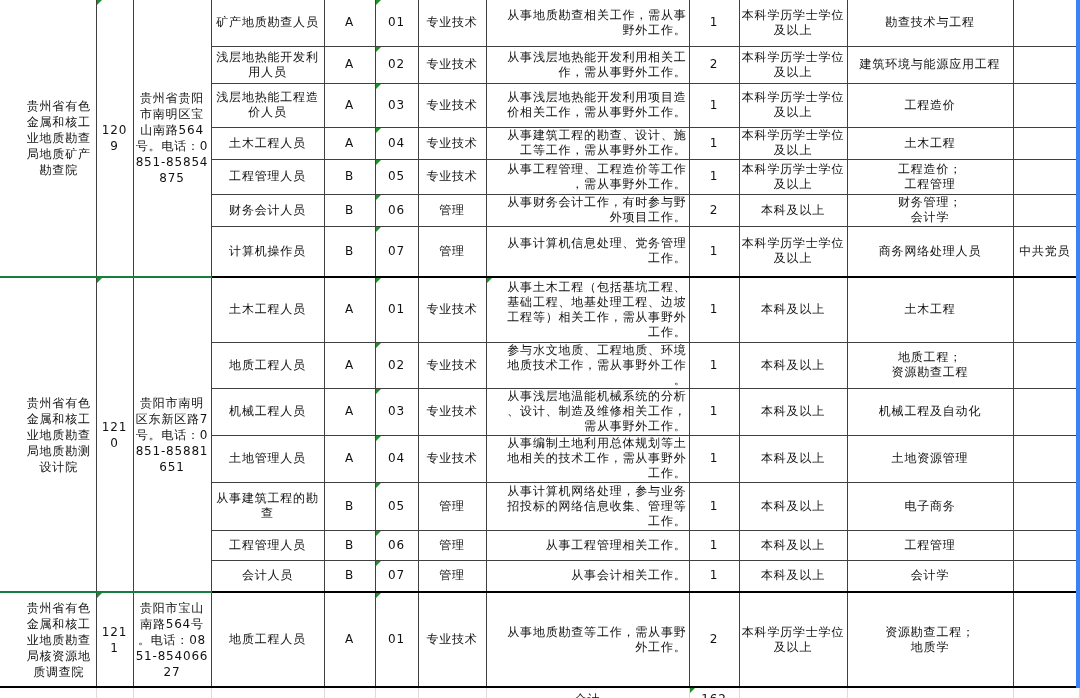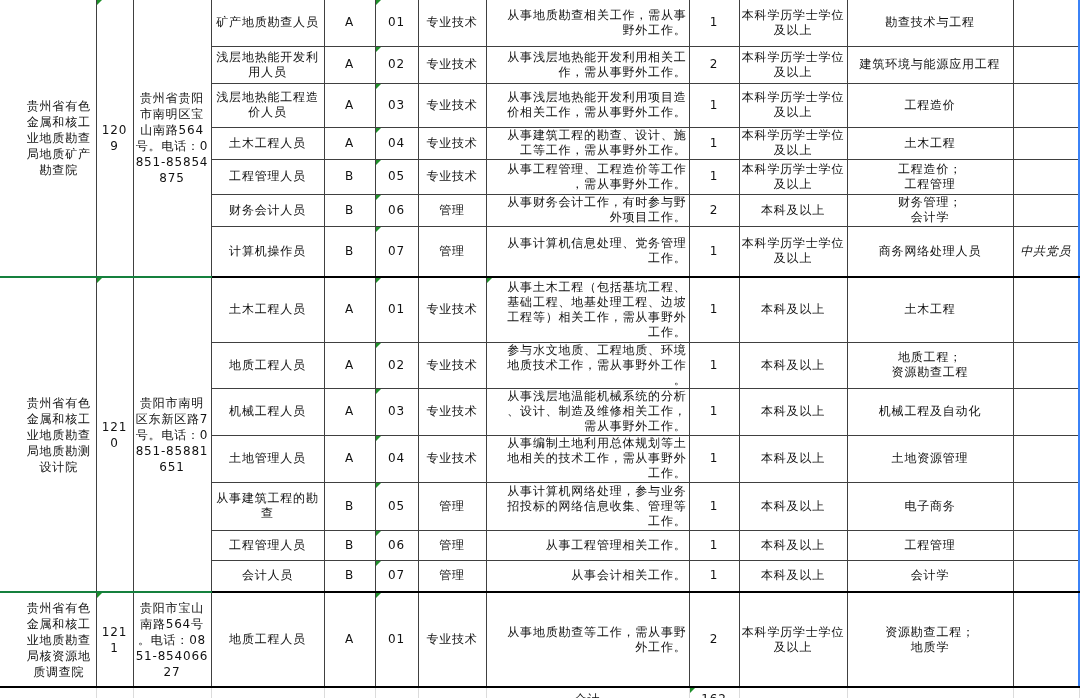--- a/index.html
+++ b/index.html
@@ -22,21 +22,21 @@
       letter-spacing:0.8px;
       word-break:break-all;
       line-break:anywhere;
       overflow:hidden;
       position:relative;
     }
     table.sheet td.m { line-height:16px; }
     table.sheet td.mb { border-bottom:2px solid #15803d; }
     table.sheet td.d { text-align:right; padding-left:16px; }
     table.sheet td.p { white-space:pre-line;text-align:center; }
-    table.sheet td.l { border-right:2px solid #3b82f6;font-style:italic; }
+    table.sheet td.l { border-right:6px solid #3b82f6; }
     table.sheet td.f { border-left:none;padding-left:24px; }
     table.sheet tr.t td { border-top:none; }
     table.sheet tr.e td { border-bottom:2px solid #000000; }
     table.sheet tr.g td { border:1px solid #dcdcdc;margin-left:23px; }
     table.sheet tr.g td.f { border-left:none; }
     .tri {
       position:absolute; left:0; top:0; width:0; height:0;
       border-top:5px solid #1f8f2a;
       border-right:5px solid transparent;
     }

